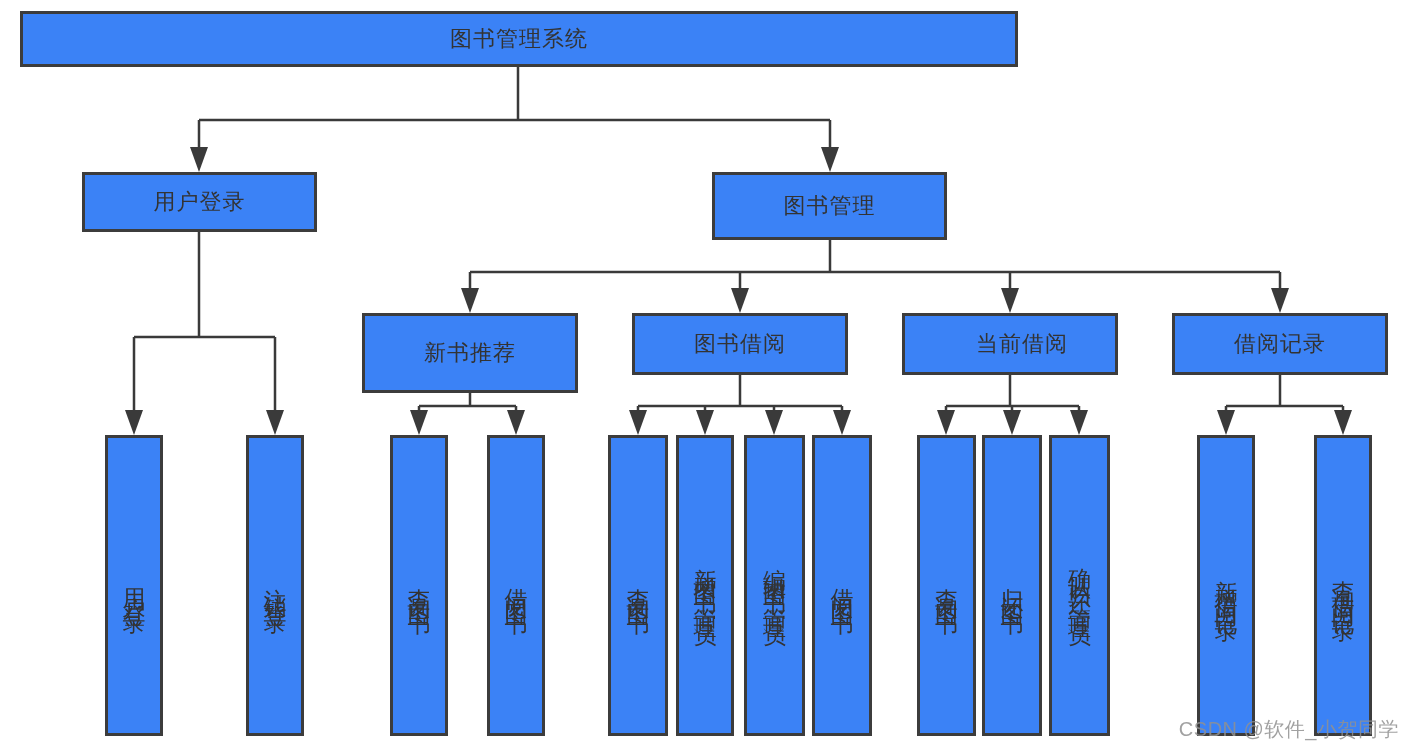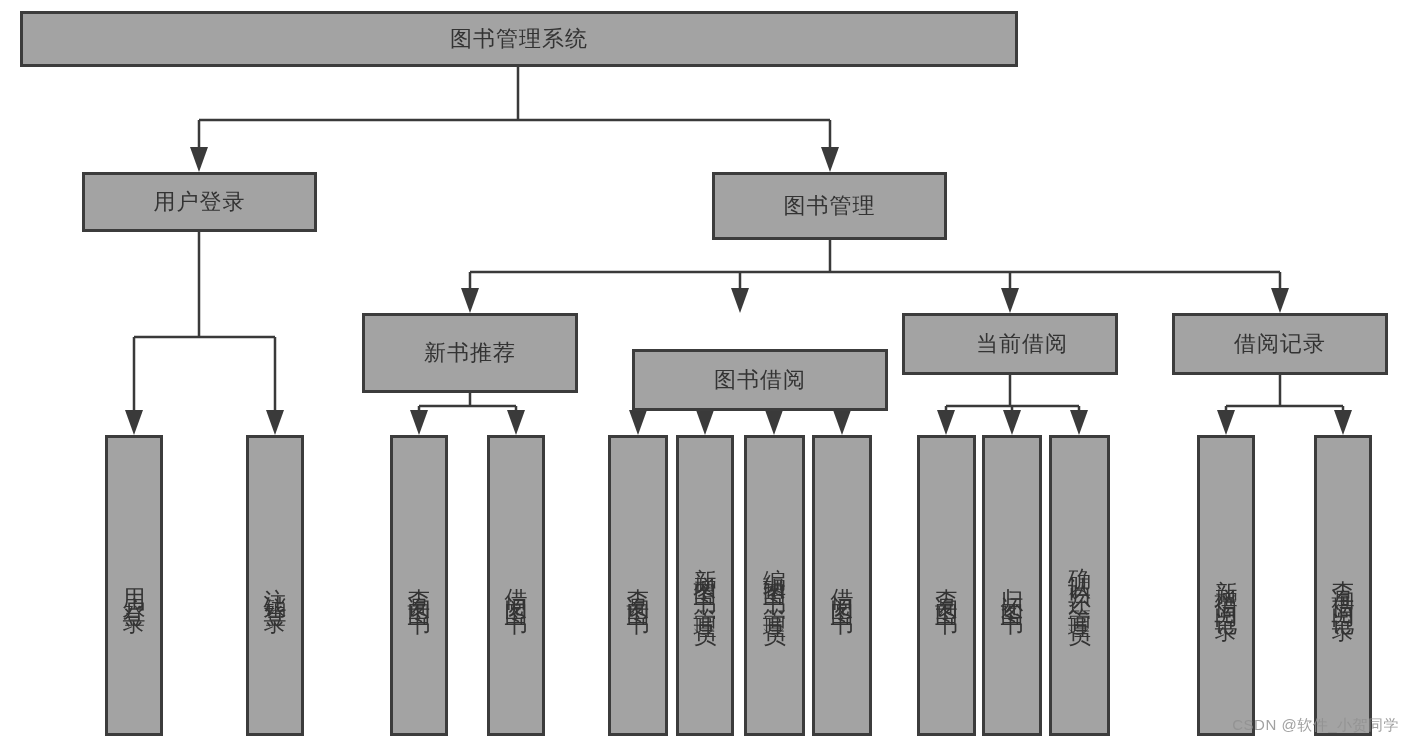--- a/index.html
+++ b/index.html
@@ -14,21 +14,21 @@
   }
   svg.connectors {
     position: absolute;
     left: 0; top: 0;
     width: 1405px; height: 747px;
     pointer-events: none;
   }
   .node {
     position: absolute;
     box-sizing: border-box;
-    background: #a3a3a3;
+    background: #3b82f6;
     border: 3px solid #3c3c3c;
     display: flex;
     align-items: center;
     justify-content: center;
     text-align: center;
   }
   .hbox {
     font-size: 22px;
     letter-spacing: 1px;
     white-space: nowrap;
@@ -41,42 +41,42 @@
     font-size: 23px;
     letter-spacing: 8px;
     line-height: 1;
   }
   
   #n-root           { left: 20px;  top: 11px;  width: 998px; height: 56px; }
   #n-user-login     { left: 82px;  top: 172px; width: 235px; height: 60px; }
   #n-book-mgmt      { left: 712px; top: 172px; width: 235px; height: 68px; }
   
   #n-new-book-rec   { left: 362px;  top: 313px; width: 216px; height: 80px; }
-  #n-book-borrow    { left: 632px;  top: 313px; width: 256px; height: 62px; margin-top: 36px; }
+  #n-book-borrow    { left: 632px;  top: 313px; width: 216px; height: 62px; }
   #n-current-borrow { left: 902px;  top: 313px; width: 216px; height: 62px; padding-left: 24px; }
   #n-borrow-records { left: 1172px; top: 313px; width: 216px; height: 62px; }
   
   #n-ul-login    { left: 105px;  width: 58px; }
   #n-ul-logout   { left: 246px;  width: 58px; }
   #n-nb-query    { left: 390px;  width: 58px; }
   #n-nb-borrow   { left: 487px;  width: 58px; }
   #n-bb-query    { left: 608px;  width: 60px; }
   #n-bb-add      { left: 676px;  width: 58px; }
   #n-bb-edit     { left: 744px;  width: 61px; }
   #n-bb-borrow   { left: 812px;  width: 60px; }
   #n-cb-query    { left: 917px;  width: 59px; }
   #n-cb-return   { left: 982px;  width: 60px; }
   #n-cb-confirm  { left: 1049px; width: 61px; }
   #n-br-add      { left: 1197px; width: 58px; }
   #n-br-query    { left: 1314px; width: 58px; }
   .watermark {
     position: absolute;
     right: 6px;
     top: 716px;
-    font-size: 15px;
+    font-size: 20px;
     letter-spacing: 0.5px;
     color: rgba(145, 145, 145, 0.85);
     white-space: nowrap;
     z-index: 5;
   }
 </style>
 </head>
 <body>
 
 <div class="canvas">

